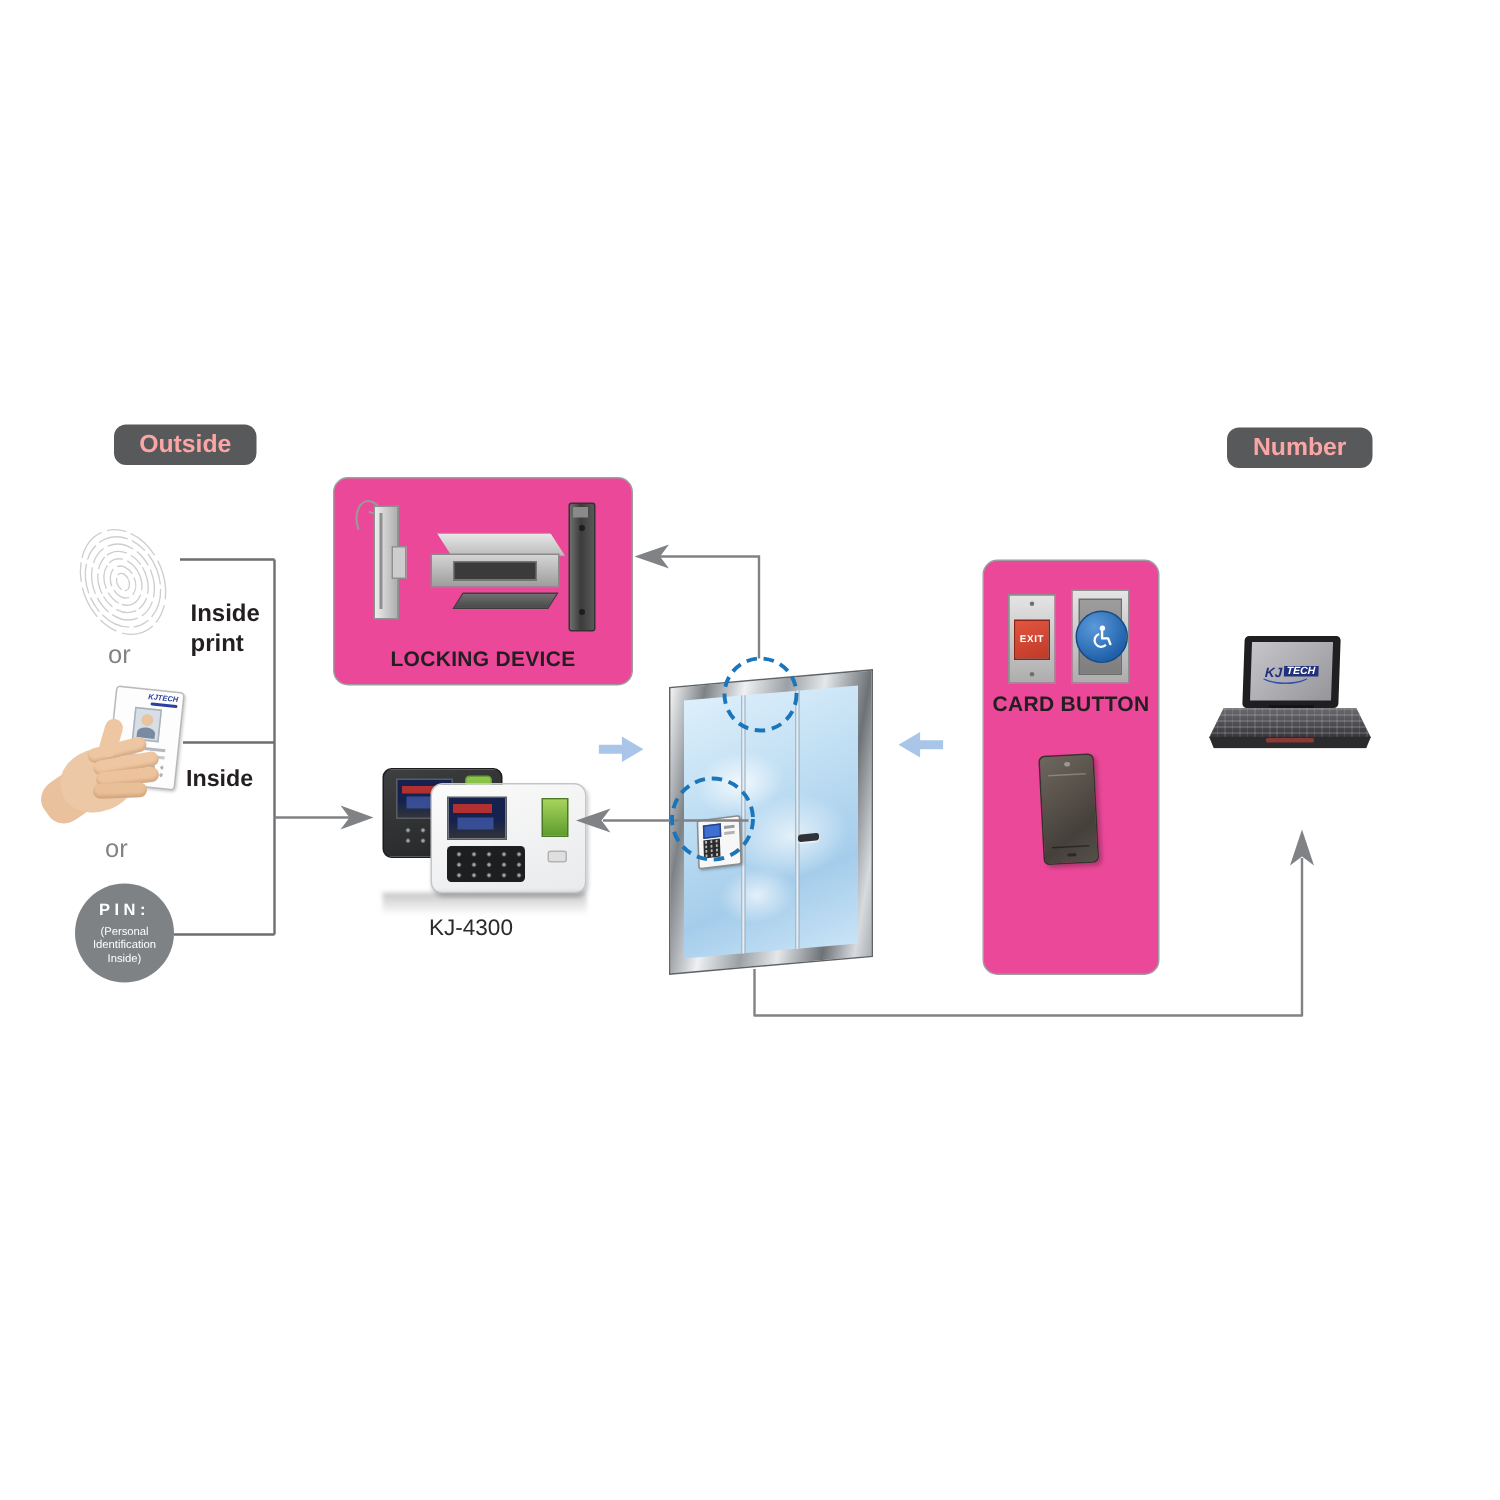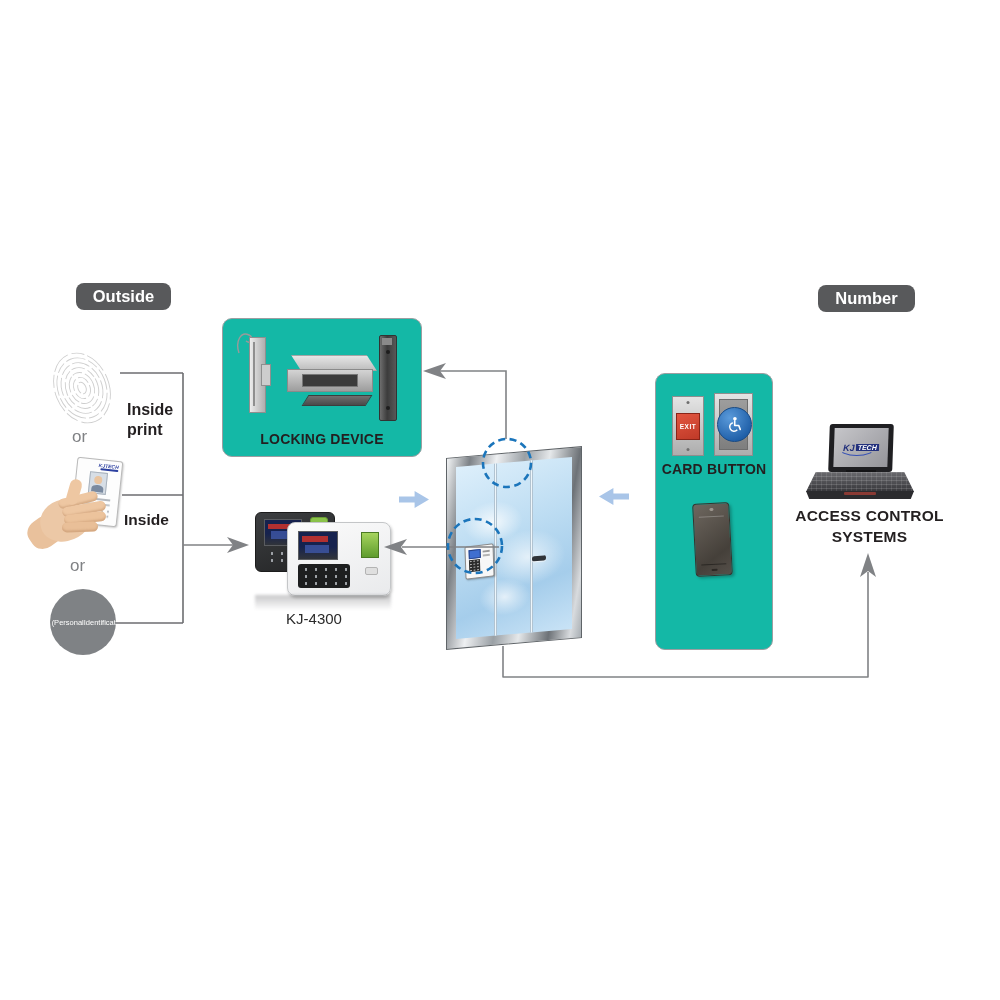--- a/index.html
+++ b/index.html
@@ -1,27 +1,27 @@
 <!DOCTYPE html>
 <html><head>
 <meta charset="utf-8">
 <style>
   html,body{margin:0;padding:0;background:#fff;}
   .canvas{position:relative;width:1000px;height:1000px;background:#fff;overflow:hidden;
           font-family:"Liberation Sans",sans-serif;color:#231f20;}
   .abs{position:absolute;}
-  .badge{background:#58595b;color:#ffffff;font-weight:bold;font-size:16.5px;
+  .badge{background:#58595b;color:#fca5a5;font-weight:bold;font-size:16.5px;
          border-radius:8px;display:flex;align-items:center;justify-content:center;}
   .or{color:#808285;font-size:17px;}
   .blabel{font-size:16px;font-weight:bold;line-height:20px;}
   .caps{font-weight:bold;text-align:center;letter-spacing:.2px;}
-  .outline-box{background:#14b8a6;border:1.6px solid #9c9ea1;border-radius:10px;}
+  .outline-box{background:#ec4899;border:1.6px solid #9c9ea1;border-radius:10px;}
   
   .pin{width:66px;height:66px;border-radius:50%;background:#7f8285;color:#fff;
-       display:flex;flex-direction:row;align-items:center;justify-content:center;text-align:center;}
+       display:flex;flex-direction:column;align-items:center;justify-content:center;text-align:center;}
   .pin .t{font-weight:bold;font-size:11px;letter-spacing:3px;margin-bottom:3px;}
   .pin .s{font-size:7.5px;line-height:9px;}
   
   .barrow{width:30px;height:17px;background:#a9c5e8;}
   .barrow.right{clip-path:polygon(0 32%,52% 32%,52% 0,100% 50%,52% 100%,52% 68%,0 68%);}
   .barrow.left{clip-path:polygon(100% 32%,48% 32%,48% 0,0 50%,48% 100%,48% 68%,100% 68%);}
   
   .dev-back{width:78px;height:58px;background:linear-gradient(160deg,#3d3f41,#232425);
             border:1px solid #1c1c1c;border-radius:6px;}
   .dev-front{width:102px;height:72px;background:linear-gradient(160deg,#fbfbfb,#e9eaec);
@@ -232,24 +232,20 @@
           <span class="logo-kj">KJ</span>
           <span class="logo-tech">TECH</span>
         </div>
       </div>
     </div>
     <div class="abs" style="left:40px;top:46px;width:30px;height:4px;background:#141416;"></div>
     <div class="abs lap-base" style="left:0;top:48px;width:108px;height:26px;"></div>
     <div class="abs lap-lip" style="left:0;top:67px;width:108px;height:8px;"></div>
     <div class="abs" style="left:38px;top:68px;width:32px;height:3px;background:#8a3a34;border-radius:1px;"></div>
   </div>
-  <div class="abs caps" style="left:792px;top:505px;width:155px;font-size:15.5px;line-height:21px;">
-    <div>ACCESS CONTROL</div>
-    <div>SYSTEMS</div>
-  </div>
 
   <svg class="abs" style="left:0;top:0;pointer-events:none;" width="1000" height="1000" viewBox="0 0 1000 1000">
 
     <path d="M120,373 H183 M122,495 H183 M116,623 H183 M183,373 V623" fill="none" stroke="#6d6e71" stroke-width="1.6"></path>
 
     <path d="M183,545 H234" fill="none" stroke="#808285" stroke-width="1.6"></path>
     <polygon points="249,545 227,537 233,545 227,553" fill="#808285"></polygon>
 
     <path d="M506,439 V371 H440" fill="none" stroke="#808285" stroke-width="1.6"></path>
     <polygon points="423,371 446,363 440,371 446,379" fill="#808285"></polygon>

